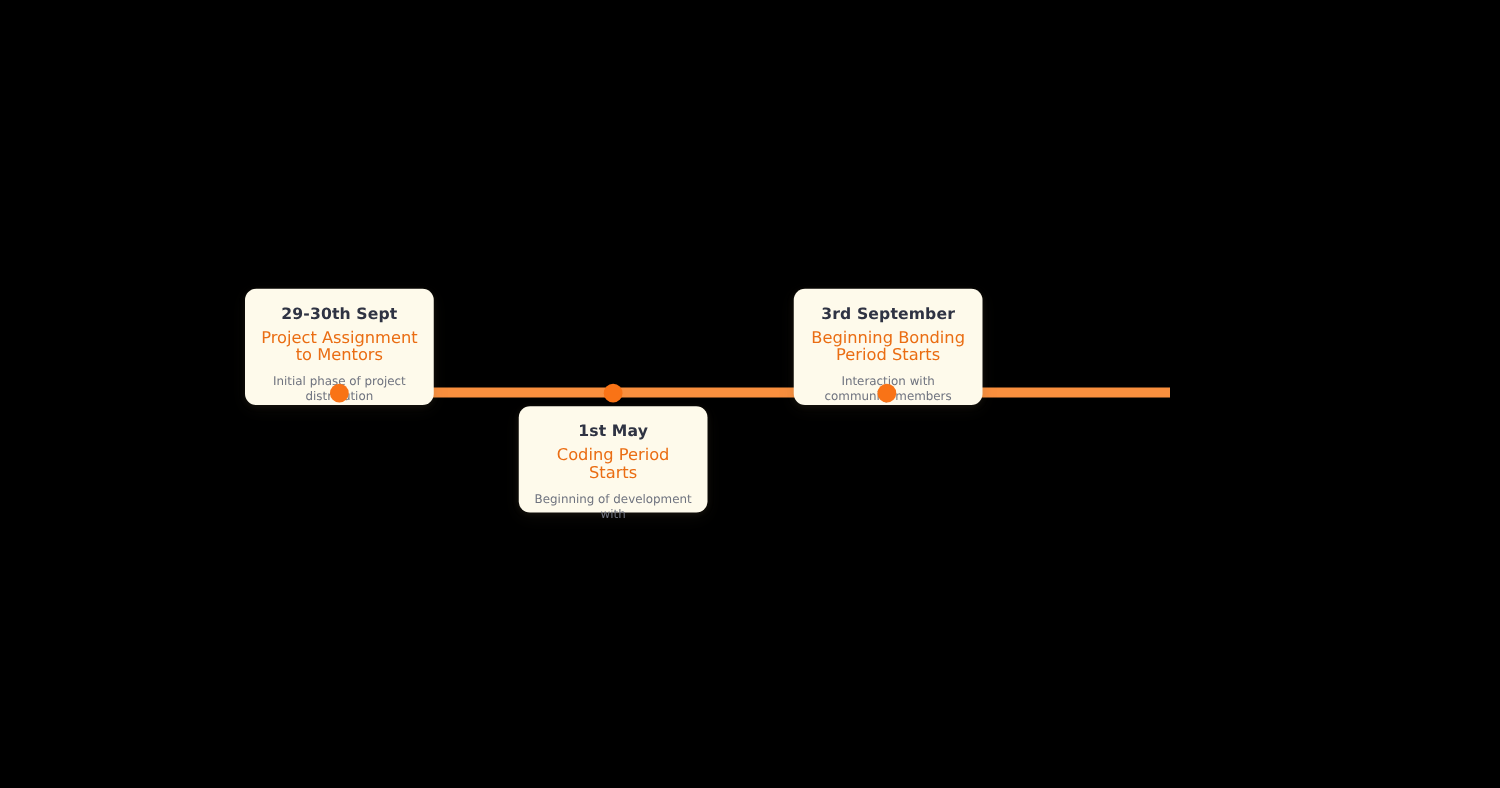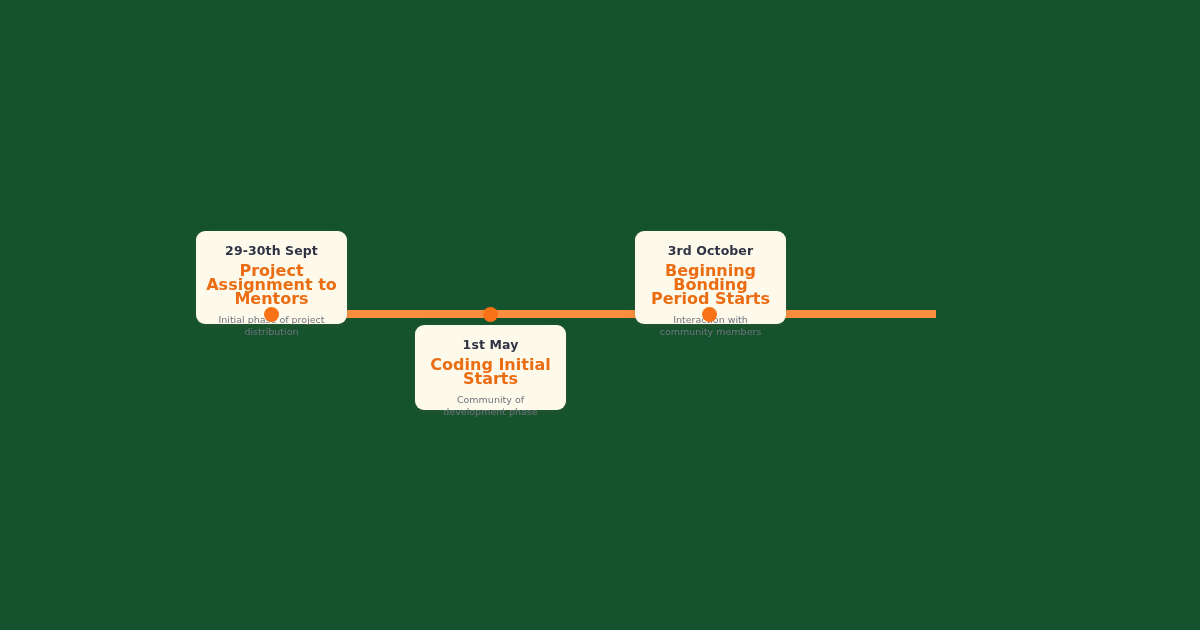--- a/index.html
+++ b/index.html
@@ -10,21 +10,21 @@
     height: 630px;
     background: #ffffff;
     font-family: "DejaVu Sans", "Liberation Sans", sans-serif;
     overflow: hidden;
   }
 
   #timeline-root {
     position: relative;
     width: 1200px;
     height: 630px;
-    background: #14532d;
+    background: #000000;
   }
 
   
   .timeline-track {
     position: absolute;
     left: 346px;
     top: 310px;
     width: 590px;
     height: 8px;
     background: #f98f3e;
@@ -62,22 +62,22 @@
   .card-date {
     font-size: 12.5px;
     font-weight: bold;
     color: #2f3343;
     line-height: 16px;
     margin: 0 0 5px 0;
     letter-spacing: 0.1px;
   }
 
   .card-title {
-    font-size: 16px;
-    font-weight: bold;
+    font-size: 13px;
+    font-weight: normal;
     color: #ea6d13;
     line-height: 14px;
     margin: 0 0 8px 0;
   }
 
   .card-desc {
     font-size: 9.5px;
     font-weight: normal;
     color: #6f737f;
     line-height: 12px;
@@ -107,26 +107,26 @@
   <div class="timeline-track"></div>
 
   <div class="milestone-card card-above card-1">
     <p class="card-date">29-30th Sept</p>
     <p class="card-title">Project Assignment to Mentors</p>
     <p class="card-desc">Initial phase of project distribution</p>
   </div>
 
   <div class="milestone-card card-below card-2">
     <p class="card-date">1st May</p>
-    <p class="card-title">Coding Initial Starts</p>
-    <p class="card-desc">Community of development phase</p>
+    <p class="card-title">Coding Period Starts</p>
+    <p class="card-desc">Beginning of development with</p>
   </div>
 
   <div class="milestone-card card-above card-3">
-    <p class="card-date">3rd October</p>
+    <p class="card-date">3rd September</p>
     <p class="card-title">Beginning Bonding Period Starts</p>
     <p class="card-desc">Interaction with community members</p>
   </div>
 
   <div class="milestone-dot dot-1"></div>
   <div class="milestone-dot dot-2"></div>
   <div class="milestone-dot dot-3"></div>
 
 </div>
 

